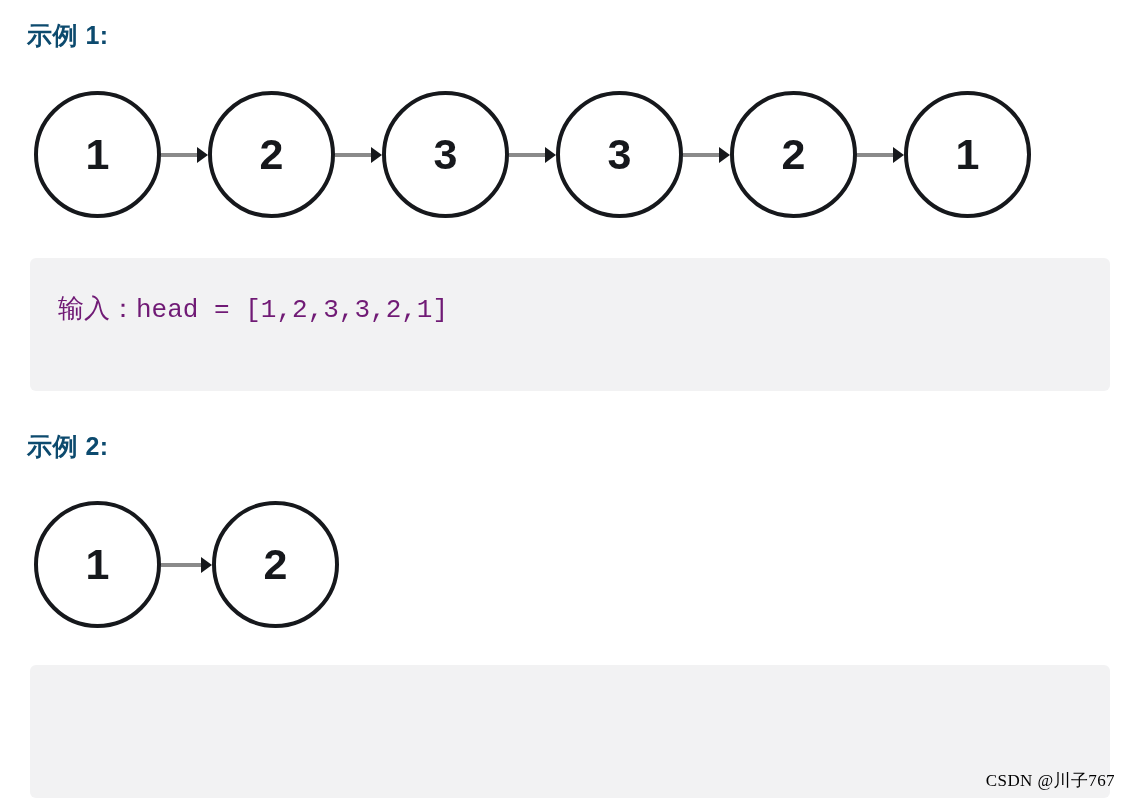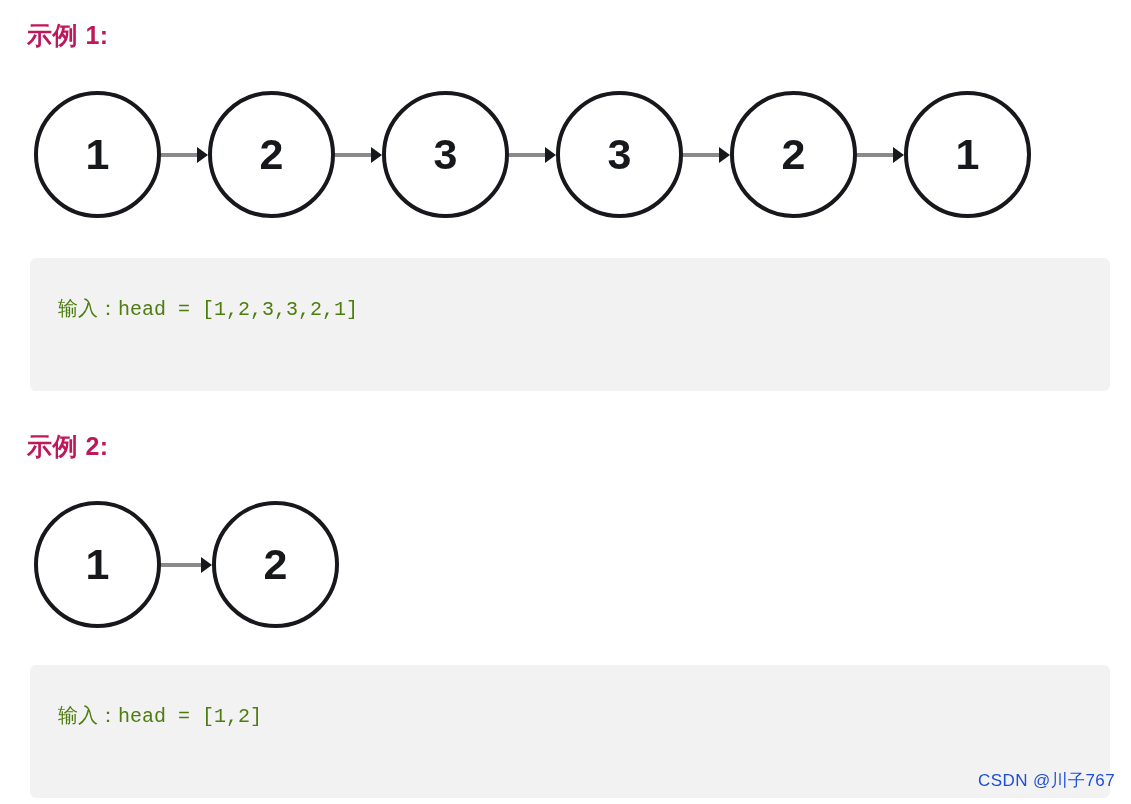--- a/index.html
+++ b/index.html
@@ -21,21 +21,21 @@
     width: 1131px;
     height: 804px;
   }
 
   
   .example-heading {
     position: absolute;
     left: 27px;
     font-size: 25px;
     font-weight: bold;
-    color: #be185d;
+    color: #0c4a6e;
     letter-spacing: 0.5px;
     white-space: nowrap;
     line-height: 1;
   }
   #heading-1 { top: 23px; }
   #heading-2 { top: 434px; }
 
   
   .linked-list {
     position: absolute;
@@ -107,34 +107,34 @@
     box-sizing: border-box;
     background: #f2f2f3;
     border-radius: 6px;
     padding: 30px 0 30px 28px;
   }
   #code-block-1 { top: 258px; height: 133px; }
   #code-block-2 { top: 665px; height: 133px; }
 
   .code-line {
     font-family: "Liberation Mono", "DejaVu Sans Mono", monospace;
-    font-size: 20px;
+    font-size: 26px;
     line-height: 44px;
-    color: #4d7c0f;
+    color: #701a75;
     white-space: pre;
   }
 
   
   #watermark {
     position: absolute;
     right: 16px;
     bottom: 12px;
-    font-family: Liberation Sans, sans-serif;
+    font-family: Liberation Serif, serif;
     font-size: 17px;
-    color: #1d4ed8;
+    color: #000000;
     white-space: nowrap;
     letter-spacing: 0.4px;
   }
 </style>
 </head>
 <body>
 
 <div class="page">
 
   <div class="example-heading" id="heading-1">示例 1:</div>
@@ -193,18 +193,17 @@
     <span class="arrow">
       <span class="shaft"></span>
       <span class="head"></span>
     </span>
     <div class="node">
       <span class="node-value">2</span>
     </div>
   </div>
 
   <div class="code-block" id="code-block-2">
-    <div class="code-line">输入：head = [1,2]</div>
   </div>
 
   <div id="watermark">CSDN @川子767</div>
 
 </div>
 
 </body></html>

